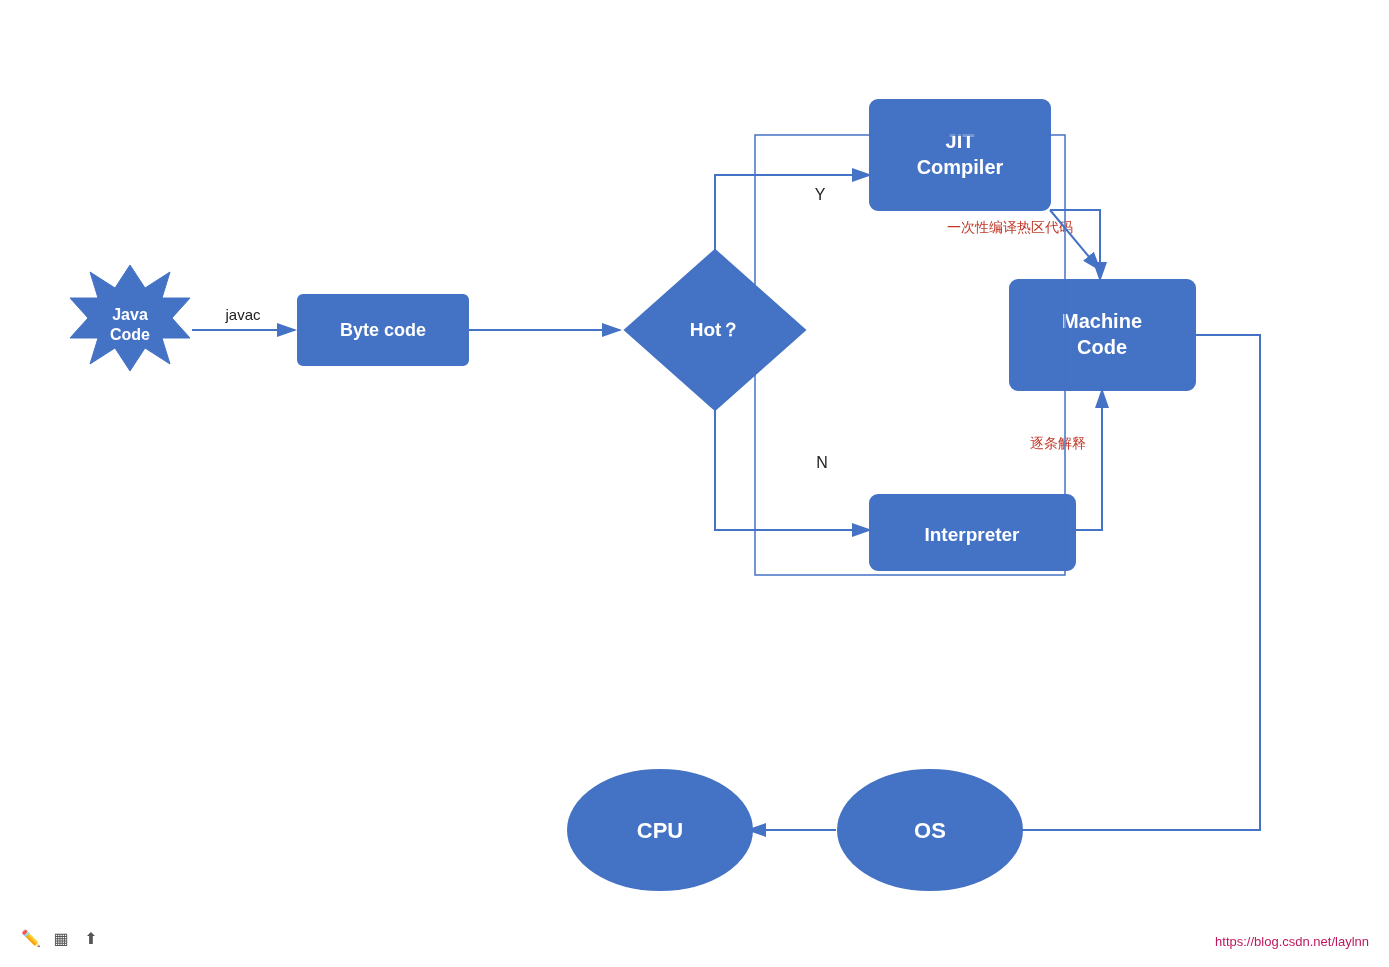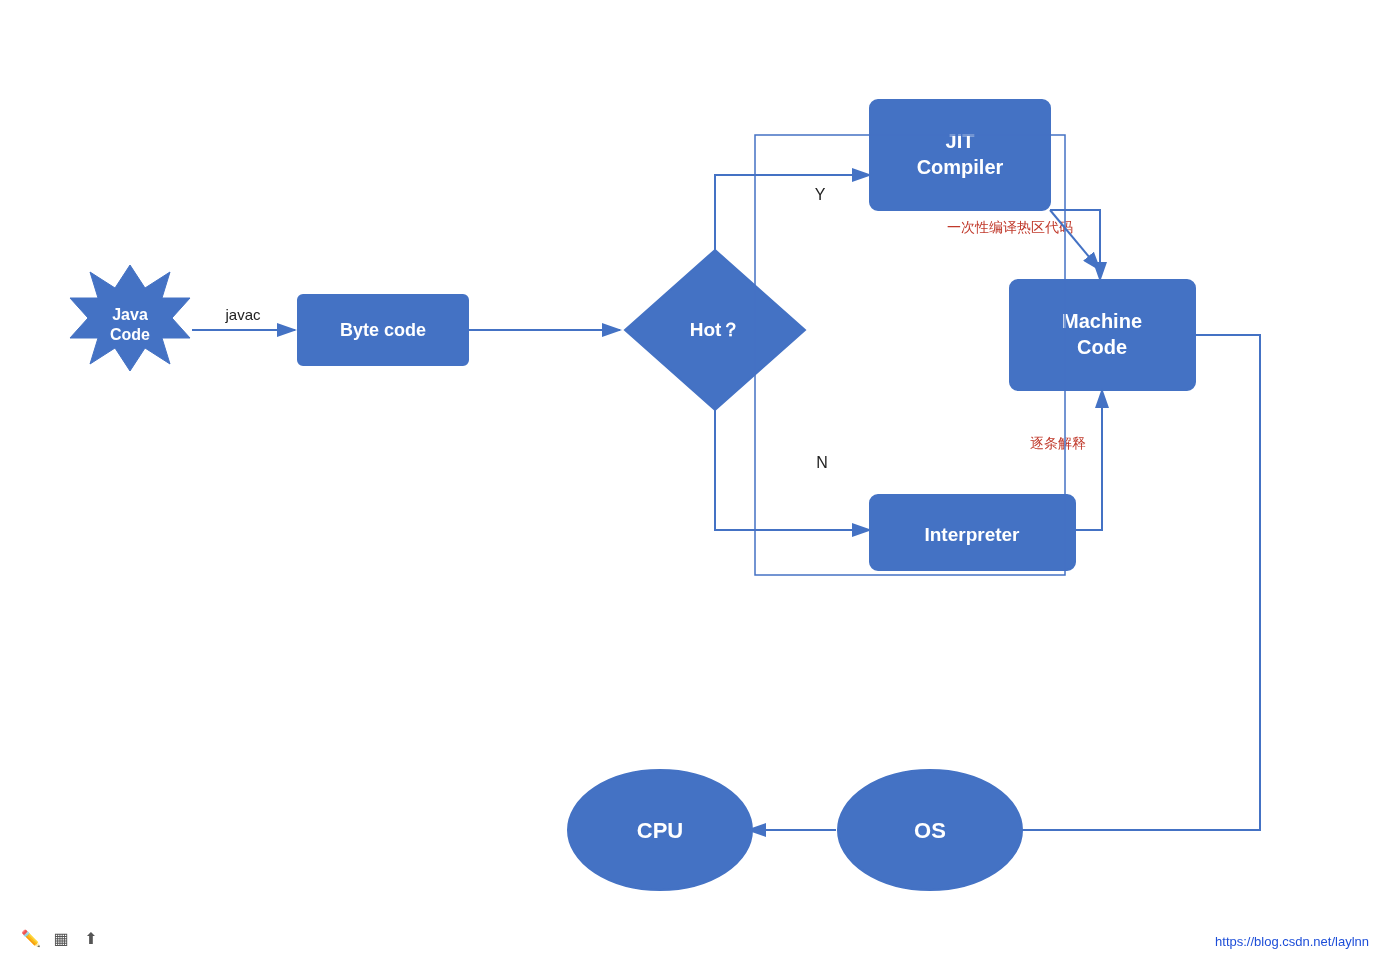--- a/index.html
+++ b/index.html
@@ -20,21 +20,21 @@
       position: absolute;
       top: 0; left: 0;
       width: 1389px;
       height: 967px;
     }
     .watermark {
       position: absolute;
       bottom: 18px;
       right: 20px;
       font-size: 13px;
-      color: #1d4ed8;
+      color: #be185d;
     }
     .toolbar {
       position: absolute;
       bottom: 18px;
       left: 20px;
       display: flex;
       gap: 8px;
     }
     .toolbar-icon {
       width: 22px;

